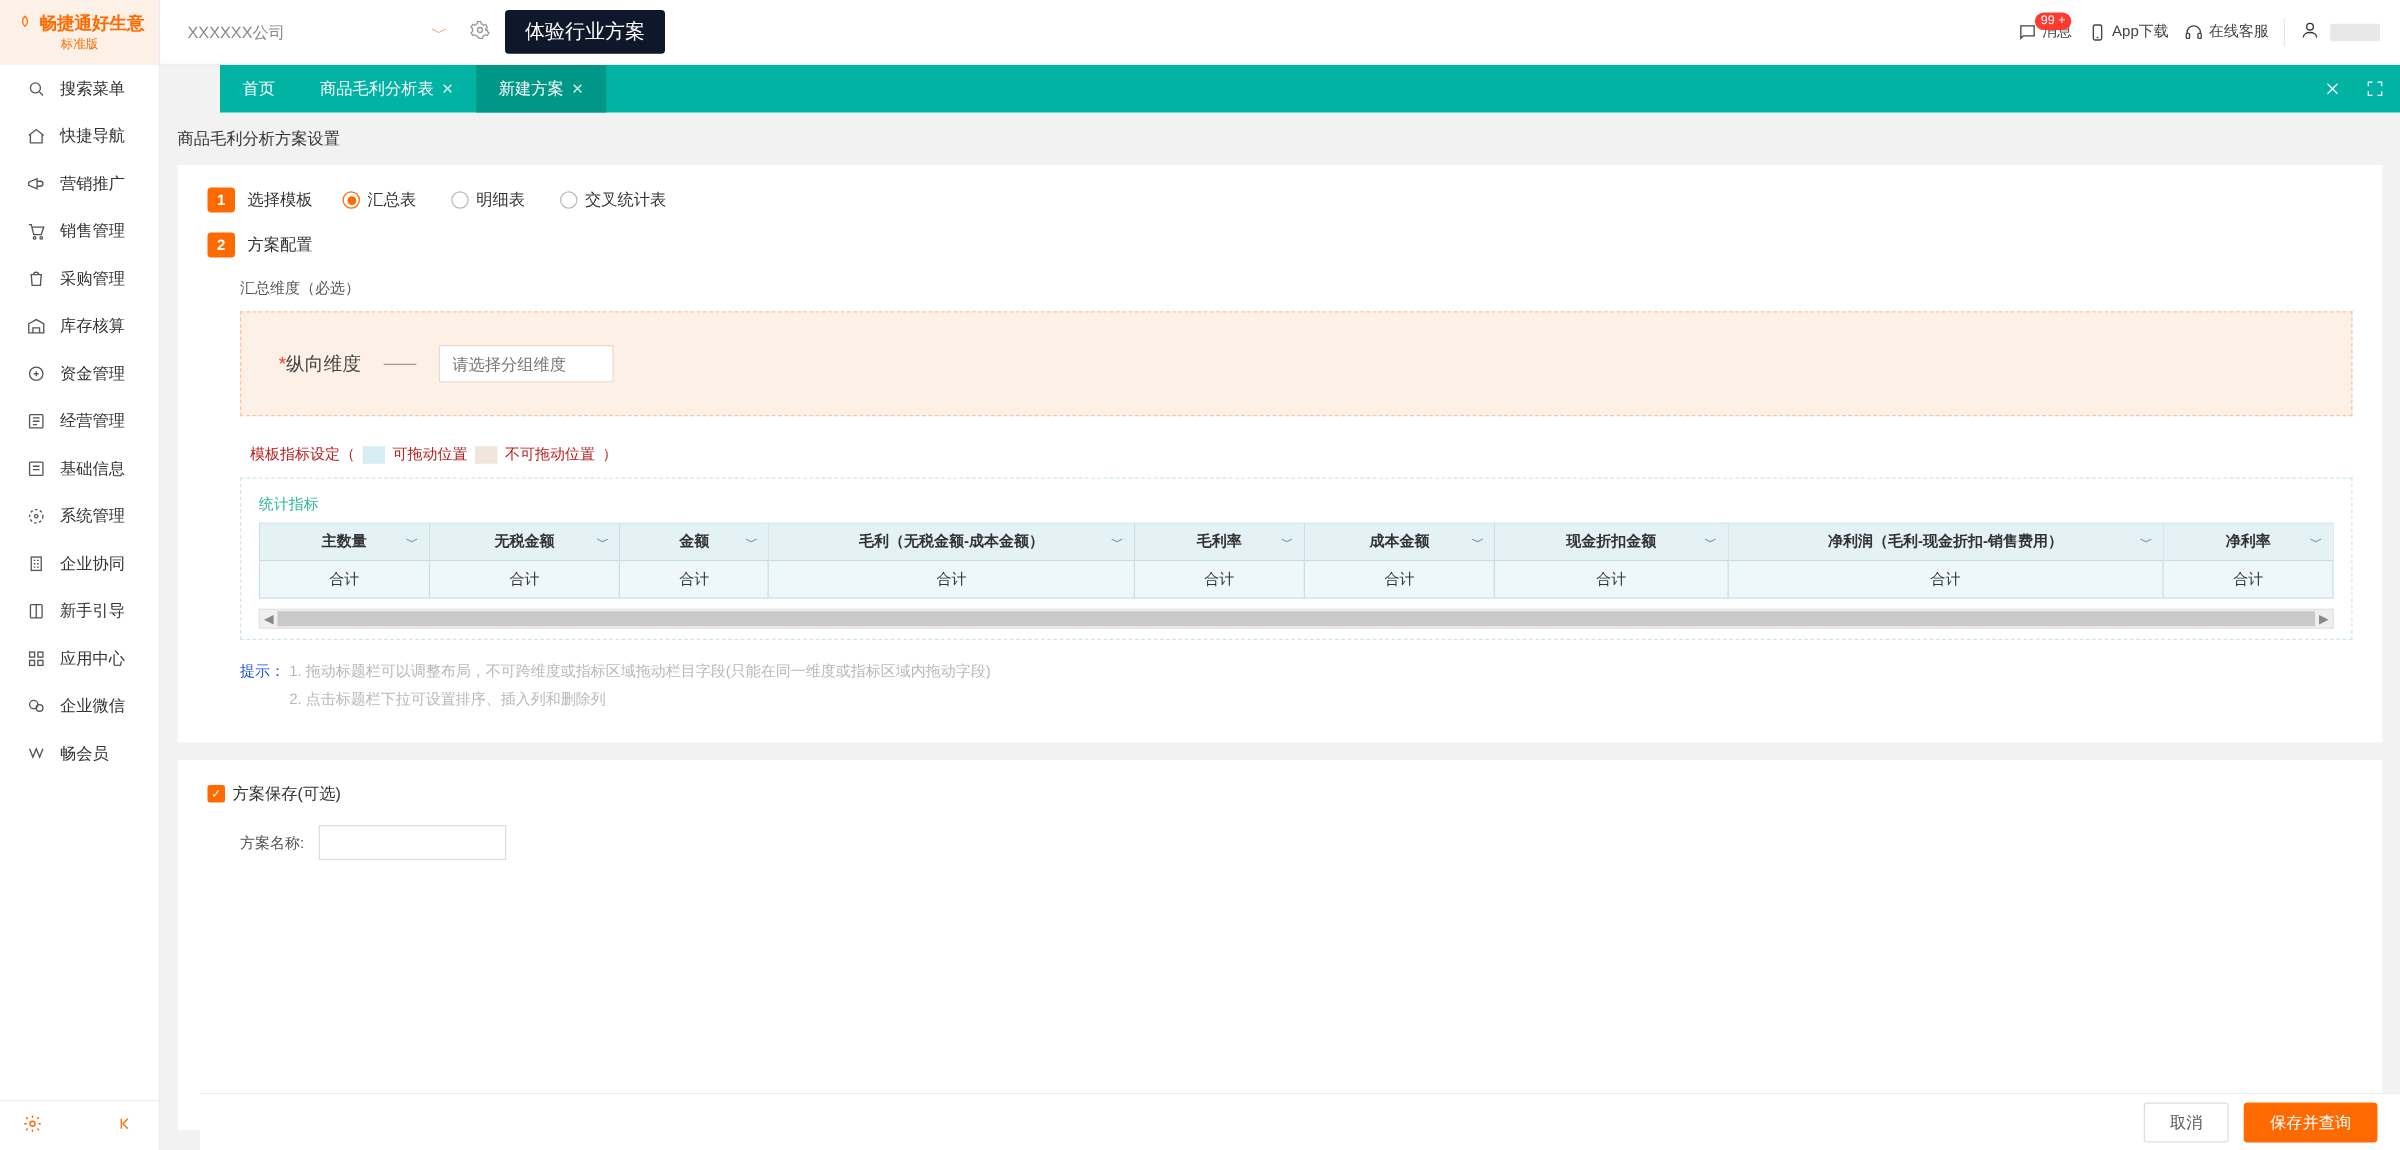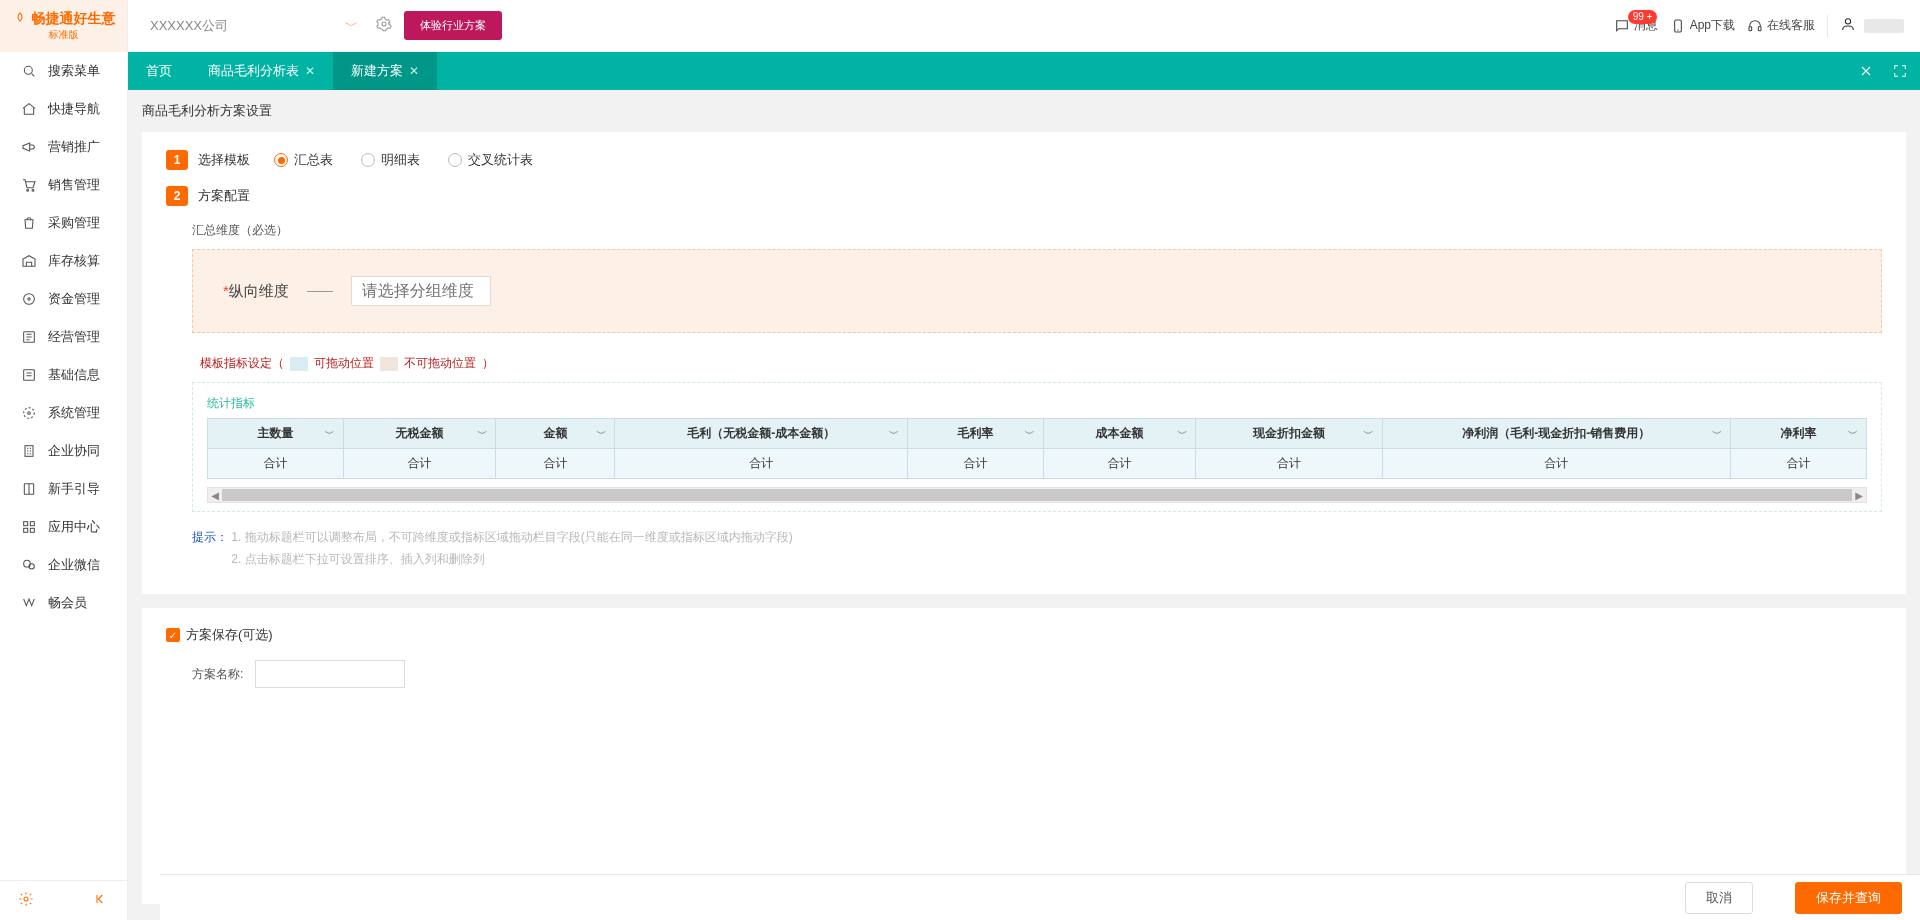--- a/index.html
+++ b/index.html
@@ -19,30 +19,30 @@
 .sidebar-bottom .ico{cursor:pointer;}
 
 
 .main { flex: 1; display: flex; flex-direction: column; justify-content: center; }
 
 
 .topbar { height: 52px; background: #fff; display: flex; align-items: center; padding: 0 16px; gap: 12px; border-bottom:1px solid #eee;}
 .company-sel { width: 220px; height: 30px; border: none; background: transparent; color: #888; display:flex; align-items:center; justify-content:space-between; padding:0 6px; cursor:pointer;}
 .company-sel .chev { color:#ff915a; }
 .gear { color:#999; cursor:pointer;}
-.try-btn { background: #be185d; color: #fff; border: none; padding: 7px 16px; border-radius: 3px; font-size: 11px; cursor:pointer;}
+.try-btn { background: #0f172a; color: #fff; border: none; padding: 7px 16px; border-radius: 3px; font-size: 16px; cursor:pointer;}
 .top-spacer{flex:1;}
 .top-link{ display:flex; align-items:center; gap:4px; color:#444; font-size:12px; cursor:pointer; position:relative;}
 .badge{ position:absolute; top:-7px; left:14px; background:#ff3b30; color:#fff; font-size:10px; border-radius:8px; padding:0 5px; line-height:14px;}
 .top-divider{ width:1px; height:22px; background:#e6e6e6;}
 .avatar-wrap{ display:flex; align-items:center; gap:8px;}
 .avatar-name{ width:40px; height:14px; background:#e8e8e8; border-radius:2px;}
 
 
-.tabs { height: 38px; background: #00b3a3; display: flex; align-items: stretch; color: #fff; position:relative;}
+.tabs { height: 38px; background: #00b3a3; display: flex; align-items: stretch; color: #fff; position:relative;margin-left:48px;}
 .tab { display:flex; align-items:center; padding: 0 18px; font-size: 13px; cursor:pointer; gap:6px; white-space:nowrap;}
 .tab.active { background: #009688; }
 .tab .close { font-size: 12px; opacity:.8;}
 .tabs-right{ margin-left:auto; display:flex; align-items:center; gap:6px; padding-right:6px;}
 .tabs-right .tbtn{ width:28px; height:28px; display:flex; align-items:center; justify-content:center; cursor:pointer; color:#fff;}
 
 
 .page { flex:1; overflow:auto; padding: 12px 14px 16px 14px; display:flex; flex-direction:column;}
 .page-title { font-size:13px; color:#333; margin-bottom:12px;}
 .card { background:#fff; padding: 18px 24px 24px 24px; margin-bottom:14px;}
@@ -53,21 +53,21 @@
 .radio{ display:flex; align-items:center; gap:6px; cursor:pointer; font-size:13px;}
 .radio .dot{ width:14px; height:14px; border:1px solid #bbb; border-radius:50%; display:inline-flex; align-items:center; justify-content:center;}
 .radio.checked .dot{ border-color:#ff6a00;}
 .radio.checked .dot::after{ content:""; width:7px; height:7px; background:#ff6a00; border-radius:50%;}
 
 .sub-title{ font-size:12px; color:#555; margin: 8px 0 10px 26px;}
 .dashed-panel{ border:1px dashed #f5c7a6; background:#fdf1e7; padding: 26px 30px; margin-left:26px; display:flex; align-items:center; gap:18px;}
 .req-star{ color:#ff3b30;}
 .dim-label{ font-size:15px; color:#444;}
 .link-line{ width:26px; height:1px; background:#999;}
-.dim-input{ width:140px; height:30px; border:1px solid #e8d9cc; background:#fff; padding:0 10px; font-size:16px; color:#aaa;}
+.dim-input{ width:140px; height:30px; border:1px solid #e8d9cc; background:#fff; padding:0 10px; font-size:13px; color:#aaa;}
 
 .legend-row{ font-size:12px; color:#b91c1c; margin: 22px 0 10px 34px; display:flex; align-items:center; gap:6px;}
 .swatch{ width:18px; height:14px; display:inline-block;}
 .swatch.drag{ background:#d7edf2;}
 .swatch.nodrag{ background:#f1e6dc;}
 
 .table-wrap{ margin-left:26px; border:1px dashed #cfe9e6; padding:12px 14px 8px 14px;}
 .stat-title{ color:#2bb89c; font-size:12px; margin-bottom:6px;}
 .scroll-x{ overflow-x:auto;}
 table.ind{ border-collapse:collapse; min-width:1660px; width:100%;}
@@ -83,21 +83,21 @@
 .hints{ margin:14px 0 0 26px; color:#b8b8b8; font-size:12px; line-height:22px;}
 .hints .lbl{ color:#1d4ed8;}
 
 .save-card{ background:#fff; padding:18px 24px 28px 24px; flex:1;}
 .chk-row{ display:flex; align-items:center; gap:6px; font-size:13px; margin-bottom:16px;}
 .chk{ width:14px; height:14px; background:#ff6a00; border-radius:2px; display:inline-flex; align-items:center; justify-content:center; color:#fff; font-size:10px;}
 .name-row{ display:flex; align-items:center; gap:12px; margin-left:26px; font-size:12px; color:#555;}
 .name-input{ width:150px; height:28px; border:1px solid #ddd; padding:0 8px;}
 
 .footer{ position:fixed; bottom:0; left:160px; right:0; height:46px; background:#fff; border-top:1px solid #e8e8e8; display:flex; justify-content:flex-end; align-items:center; gap:12px; padding:0 18px;}
-.btn{ height:32px; padding:0 20px; border-radius:3px; font-size:13px; cursor:pointer;margin-left:30px;}
+.btn{ height:32px; padding:0 20px; border-radius:3px; font-size:13px; cursor:pointer;}
 .btn.ghost{ background:#fff; border:1px solid #ddd; color:#555;}
 .btn.primary{ background:#ff6a00; border:1px solid #ff6a00; color:#fff;}
 
 
 svg.ic{ width:16px; height:16px; stroke:currentColor; fill:none; stroke-width:1.6;}
 </style>
 </head>
 <body>
 
 <div class="app">

